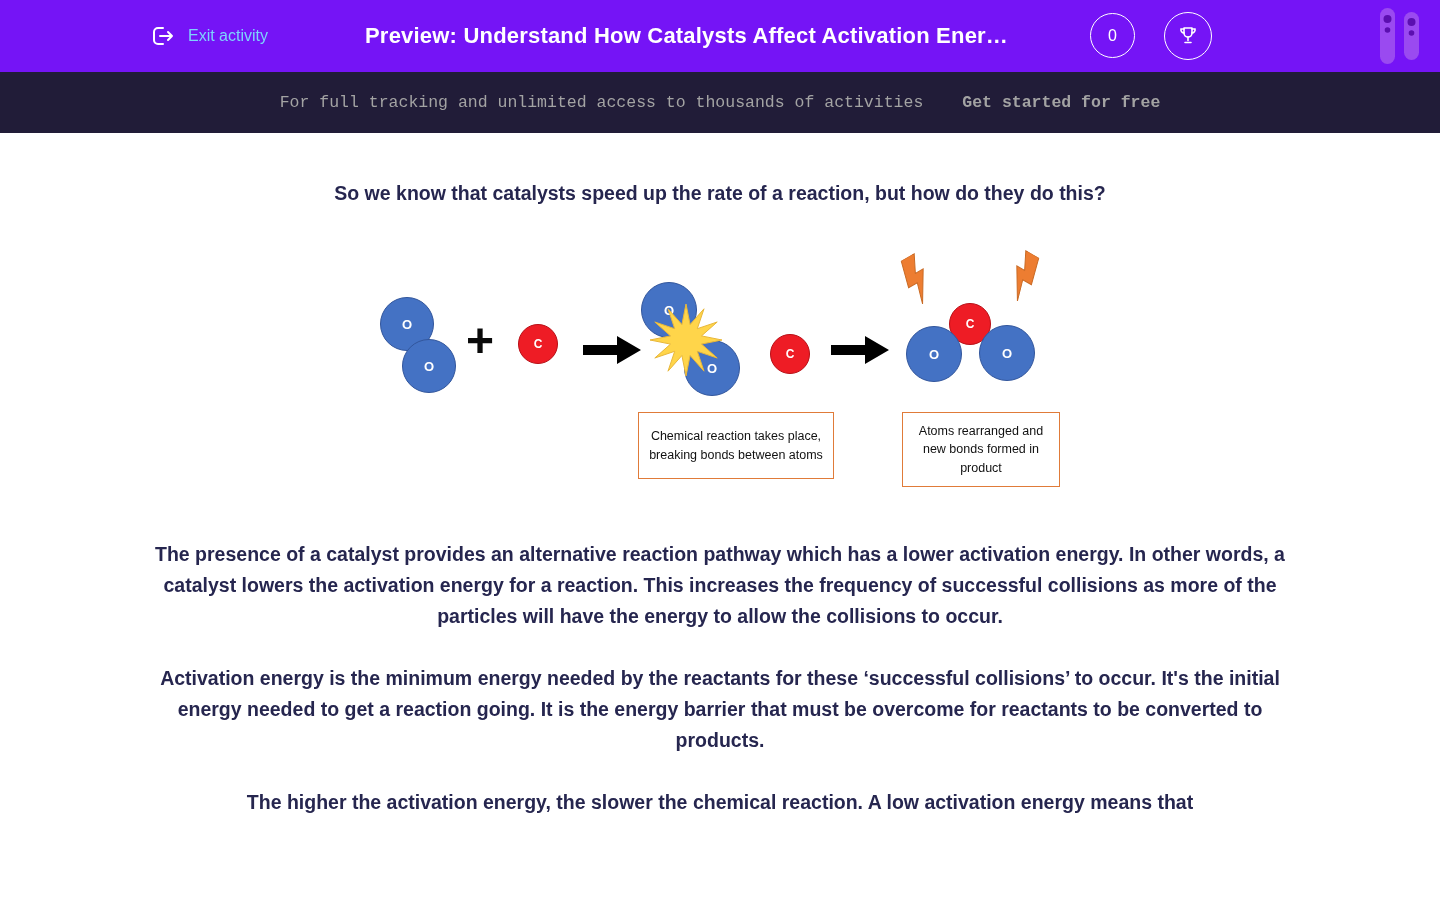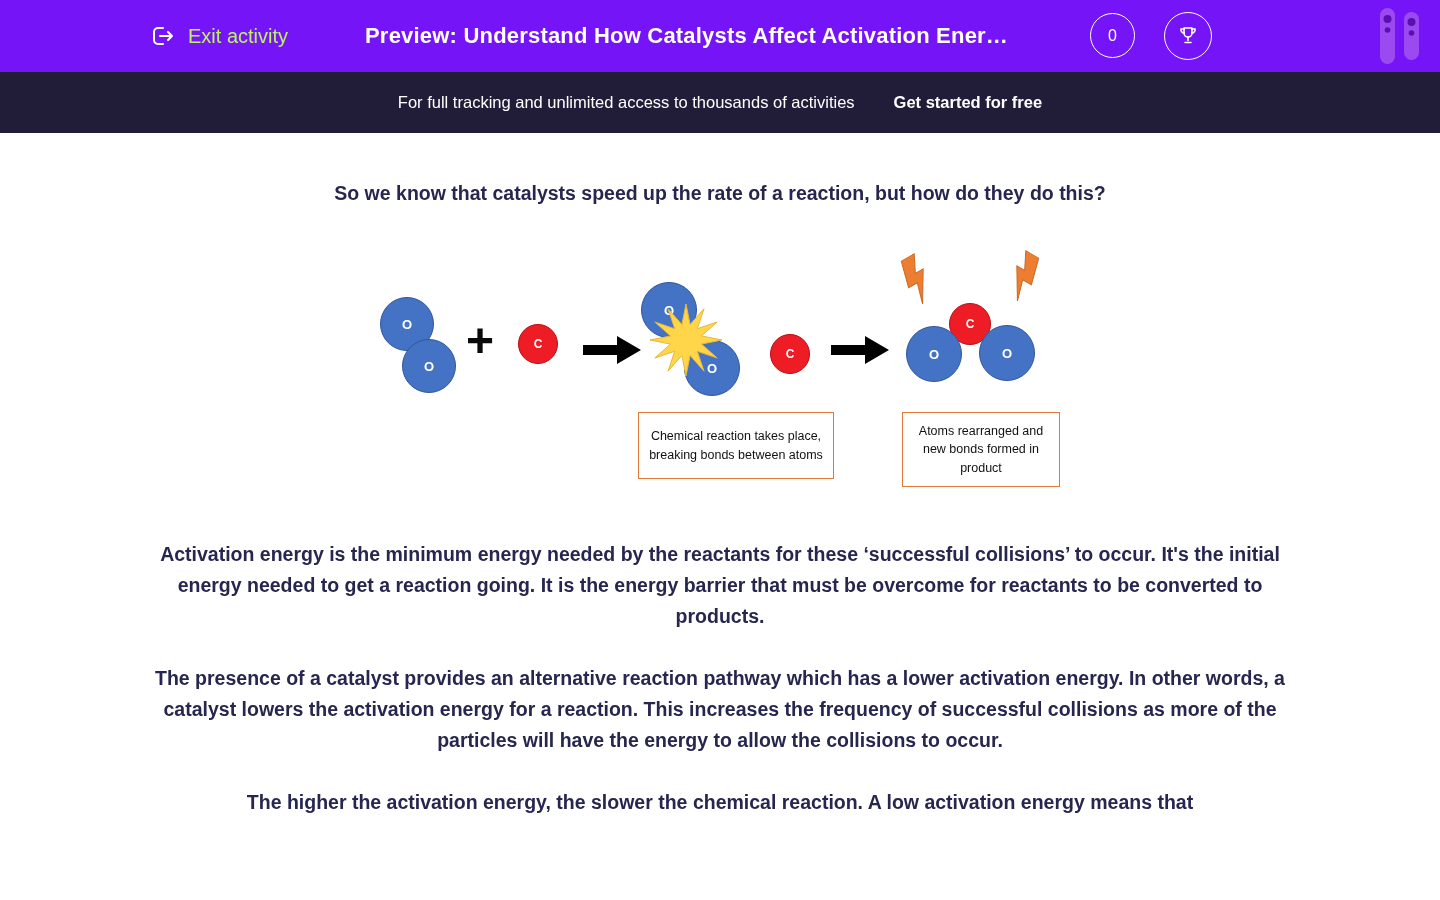--- a/index.html
+++ b/index.html
@@ -11,42 +11,43 @@
   }
 
   
   .app-header {
     position:relative; height:72px; background:#7514F6;
     display:flex; align-items:center; color:#fff;
   }
   .exit-btn {
     position:absolute; left:150px; top:0; height:72px;
     display:flex; align-items:center; gap:12px; cursor:pointer;
-    font-size:20px; font-weight:500; color:#bef264;
+    font-size:16px; font-weight:500; color:#7dd3fc;
   }
   .header-title {
     position:absolute; left:365px; top:0; height:72px;
     display:flex; align-items:center;
     font-size:22px; font-weight:700; letter-spacing:.2px;
   }
   .circle-badge {
     position:absolute; top:13px; width:45px; height:45px;
     border:1.6px solid #ffffff; border-radius:50%;
     display:flex; align-items:center; justify-content:center;
     font-size:16px; font-weight:500; cursor:pointer;
   }
   .score-badge { left:1090px; }
   .trophy-badge { left:1164px; width:48px; height:48px; top:12px; }
   .brand-logo { position:absolute; right:14px; top:4px; }
 
   
   .promo-banner {
-    height:61px; background:#211C38; color:#ffffff;
+    height:61px; background:#211C38; color:#a3a3a3;
     display:flex; align-items:center; justify-content:center; gap:7px;
     font-size:16.5px;
+    font-family:Liberation Mono, monospace;
   }
   .promo-banner .cta { font-weight:700; cursor:pointer;margin-left:32px; }
 
   
   .content {
     padding-top:45px; text-align:center;
     color:#26264F; font-weight:600; font-size:19.5px; line-height:31px;
   }
   .content p { margin:0 auto 31px; max-width:1145px; }
 
@@ -170,16 +171,16 @@
         <span>O</span>
       </div>
     <div class="atom o lg" style="left:979px; top:78px;">
         <span>O</span>
       </div>
 
     <div class="caption" style="left:638px; top:165px; width:196px; height:67px;">Chemical reaction takes place, breaking bonds between atoms</div>
     <div class="caption" style="left:902px; top:165px; width:158px; height:75px;">Atoms rearranged and new bonds formed in product</div>
   </div>
 
+  <p>The presence of a catalyst provides an alternative reaction pathway which has a lower activation energy. In other words, a catalyst lowers the activation energy for a reaction. This increases the frequency of successful collisions as more of the particles will have the energy to allow the collisions to occur.</p>
   <p>Activation energy is the minimum energy needed by the reactants for these ‘successful collisions’ to occur. It's the initial energy needed to get a reaction going. It is the energy barrier that must be overcome for reactants to be converted to products.</p>
-  <p>The presence of a catalyst provides an alternative reaction pathway which has a lower activation energy. In other words, a catalyst lowers the activation energy for a reaction. This increases the frequency of successful collisions as more of the particles will have the energy to allow the collisions to occur.</p>
   <p>The higher the activation energy, the slower the chemical reaction. A low activation energy means that</p>
 </main>
 
 </body></html>

